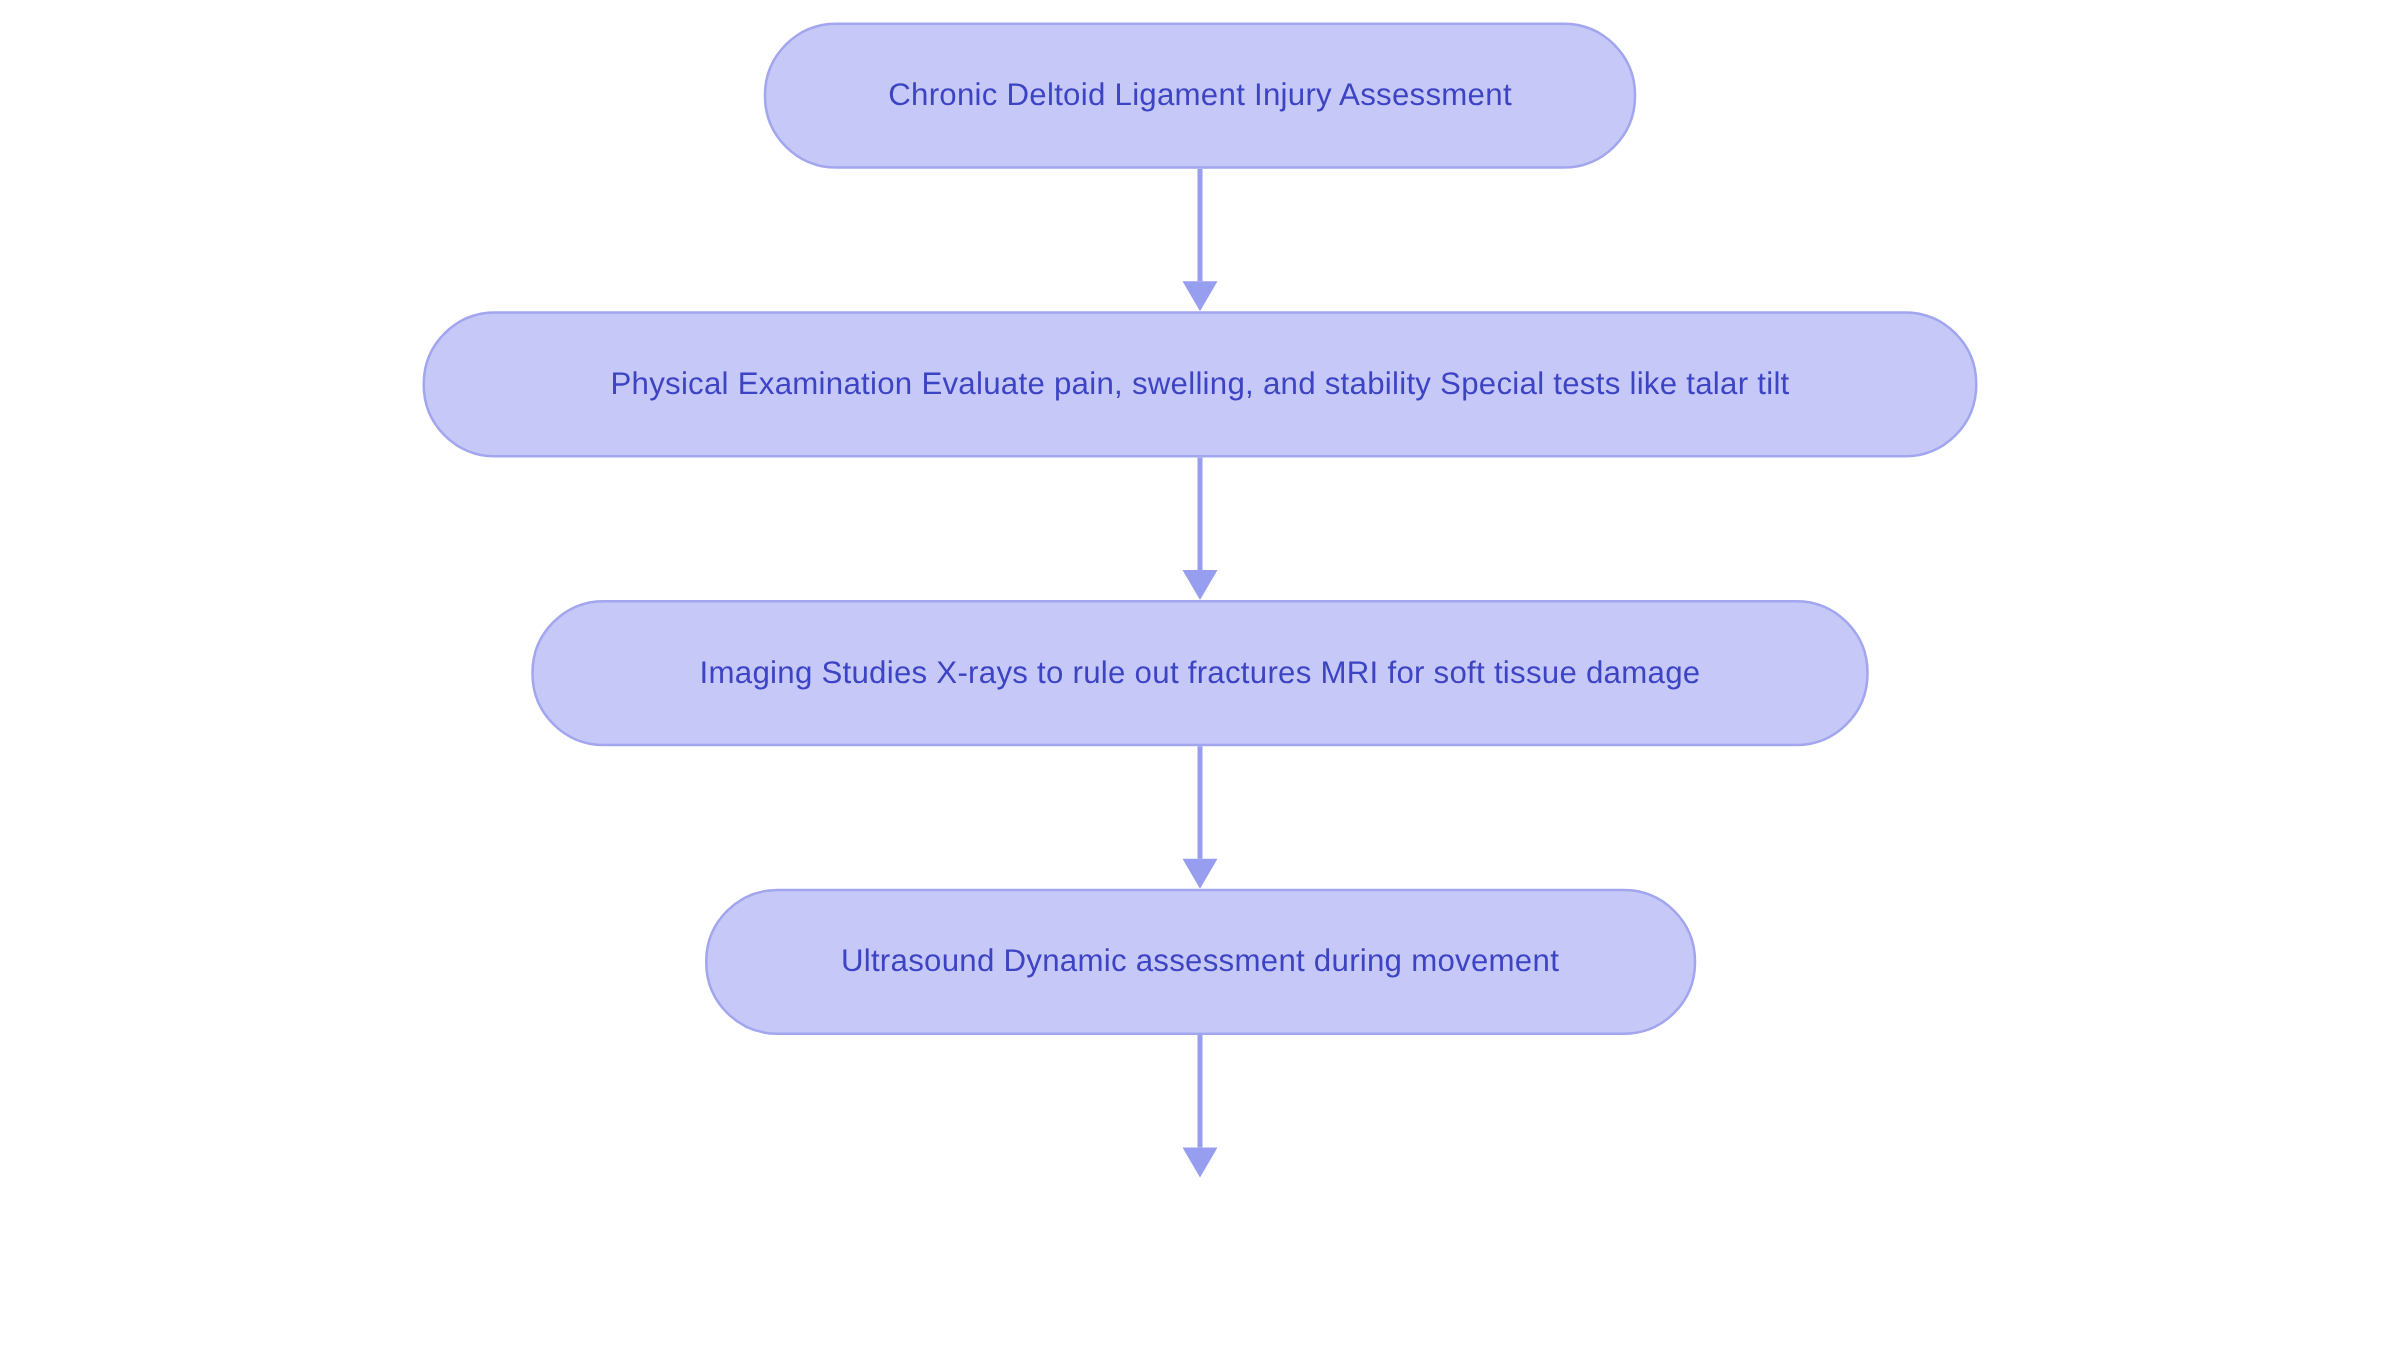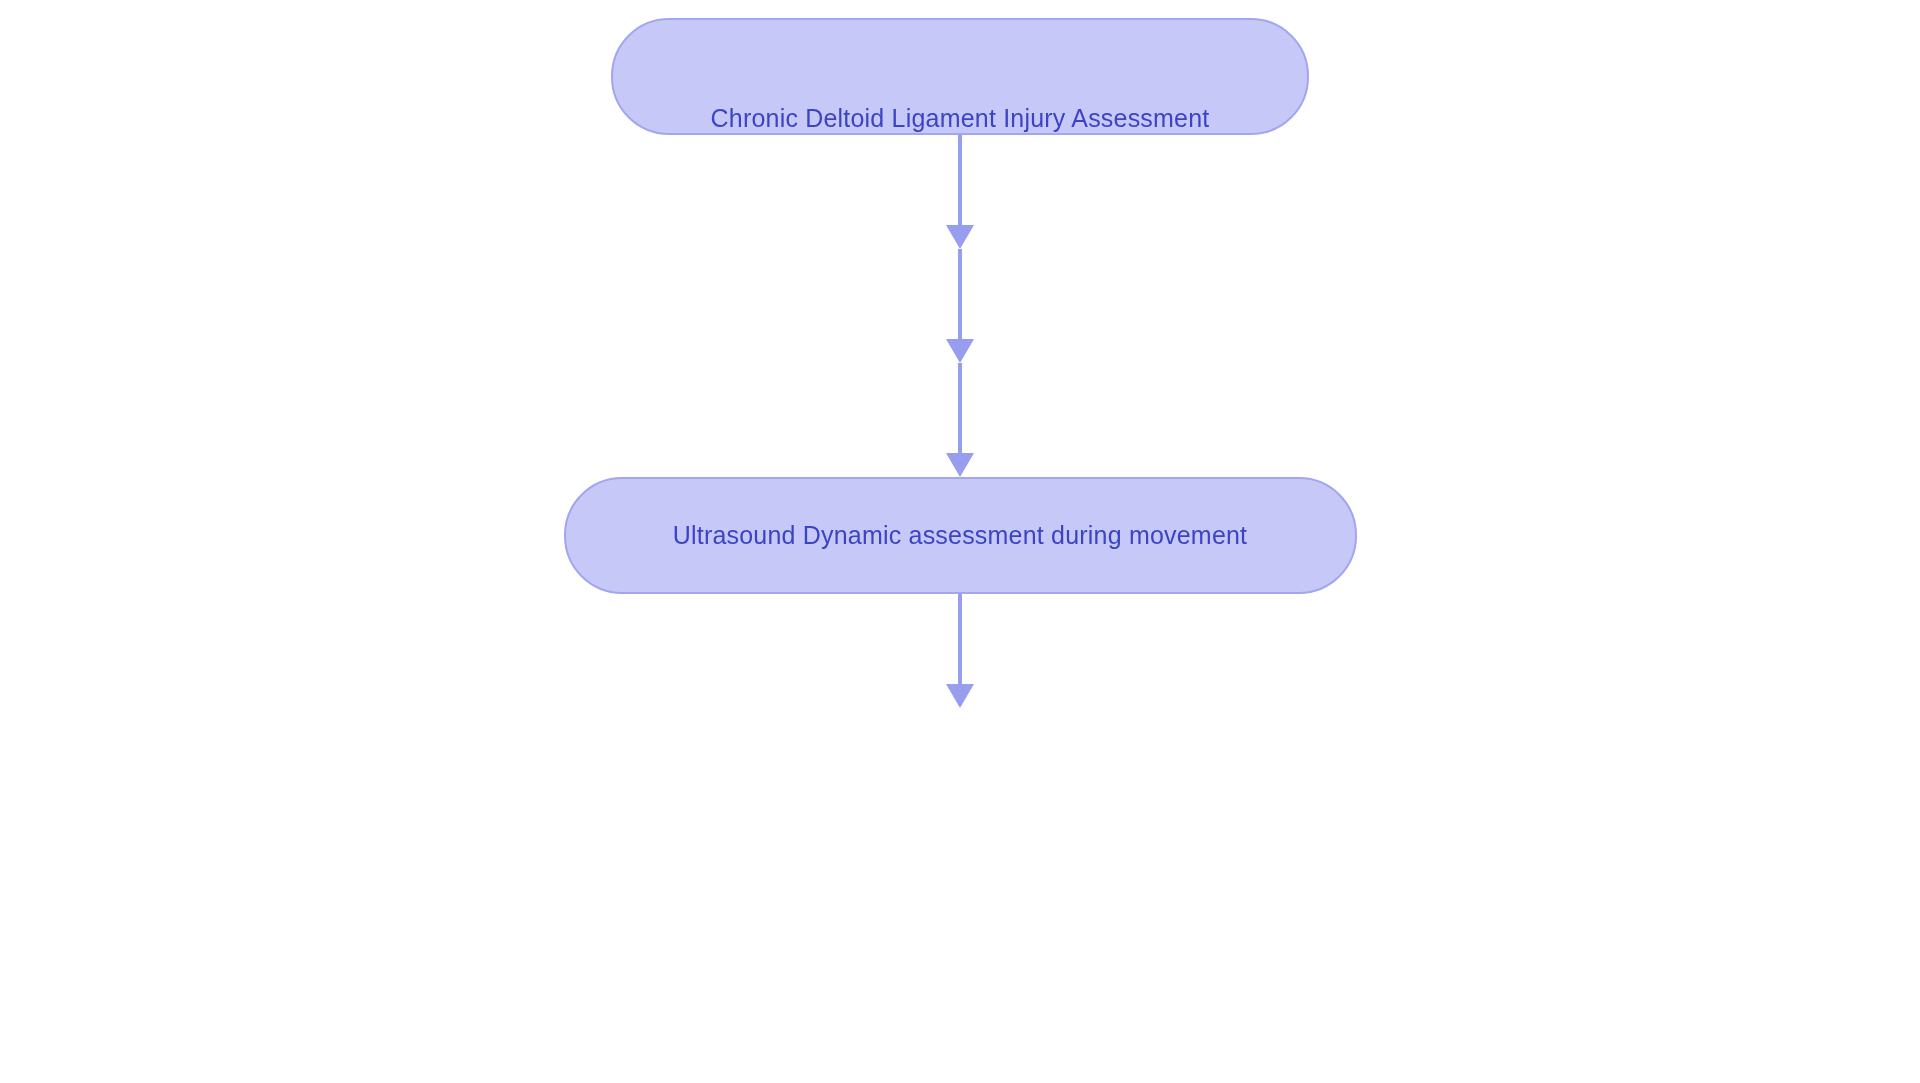--- a/index.html
+++ b/index.html
@@ -38,21 +38,21 @@
     align-items: center;
     justify-content: center;
     flex: 0 0 auto;
   }
   .node span {
     color: var(--node-text);
     font-size: 25px;
     white-space: nowrap;
     letter-spacing: 0.2px;
   }
-  .n1 { width: 698px; align-items: flex-end; }
+  .n1 { width: 698px; }
   .n2 { width: 1244px; }
   .n3 { width: 1070px; }
   .n4 { width: 793px; }
   .n5 { width: 847px; }
   .connector {
     height: 114px;
     display: flex;
     flex-direction: column;
     align-items: center;
     flex: 0 0 auto;
@@ -77,26 +77,32 @@
 
   <div class="node n1">
     <span>Chronic Deltoid Ligament Injury Assessment</span>
   </div>
 
   <div class="connector">
     <div class="line"></div>
     <div class="head"></div>
   </div>
 
+  <div class="node n2">
+    <span>Physical Examination Evaluate pain, swelling, and stability Special tests like talar tilt</span>
+  </div>
 
   <div class="connector">
     <div class="line"></div>
     <div class="head"></div>
   </div>
 
+  <div class="node n3">
+    <span>Imaging Studies X-rays to rule out fractures MRI for soft tissue damage</span>
+  </div>
 
   <div class="connector">
     <div class="line"></div>
     <div class="head"></div>
   </div>
 
   <div class="node n4">
     <span>Ultrasound Dynamic assessment during movement</span>
   </div>
 

